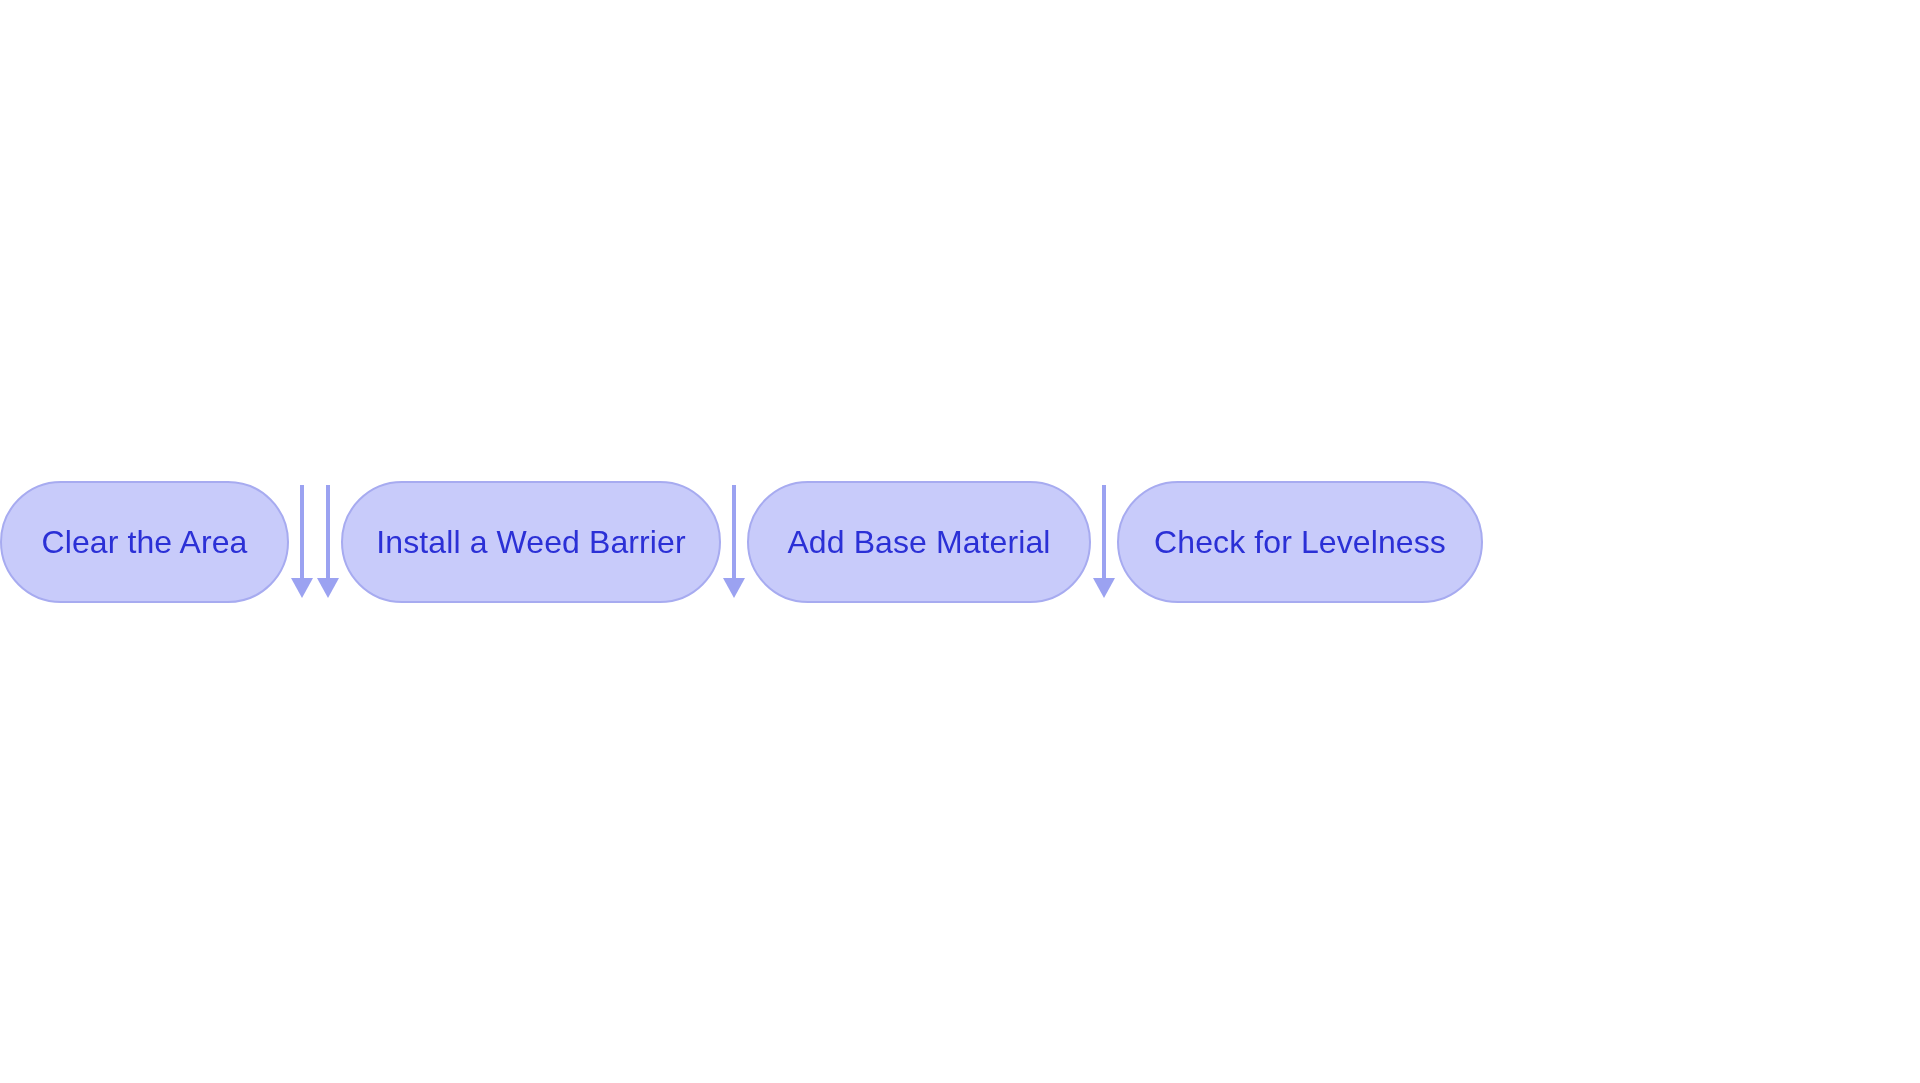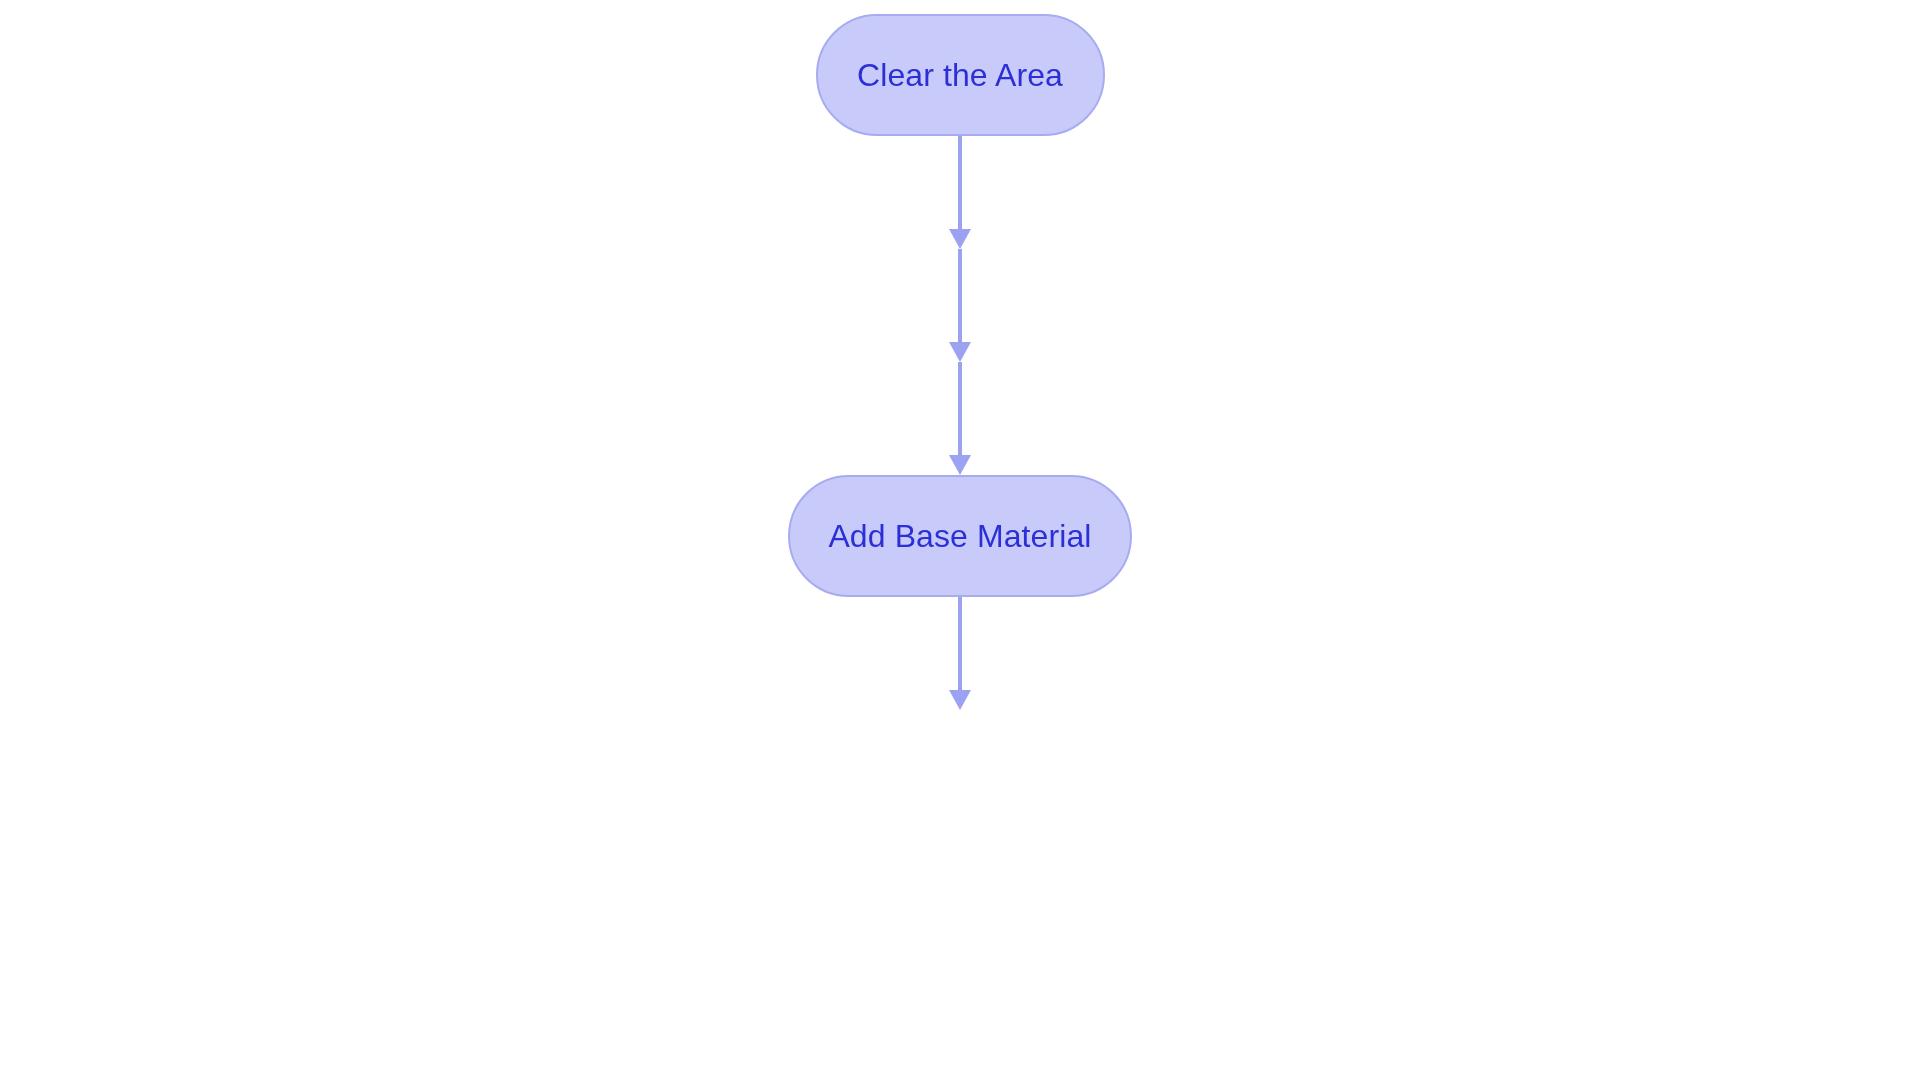--- a/index.html
+++ b/index.html
@@ -21,21 +21,21 @@
     overflow: hidden;
   }
 
   .flow-column {
     position: absolute;
     left: 0;
     top: 0;
     width: 1920px;
     height: 1083px;
     display: flex;
-    flex-direction: column;
+    flex-direction: row;
     align-items: center;
     border-radius: 32px;
   }
 
   
   .flow-node {
     box-sizing: border-box;
     height: 122px;
     border: 2px solid #a7abf0;
     border-radius: 61px;
@@ -109,30 +109,36 @@
       <div class="conn-line"></div>
       <div class="conn-arrowhead"></div>
     </div>
 
 
     <div class="flow-connector">
       <div class="conn-line"></div>
       <div class="conn-arrowhead"></div>
     </div>
 
+    <div class="flow-node w-2">
+      <span class="flow-node-label">Install a Weed Barrier</span>
+    </div>
 
     <div class="flow-connector">
       <div class="conn-line"></div>
       <div class="conn-arrowhead"></div>
     </div>
 
     <div class="flow-node w-3">
       <span class="flow-node-label">Add Base Material</span>
     </div>
 
     <div class="flow-connector">
       <div class="conn-line"></div>
       <div class="conn-arrowhead"></div>
     </div>
 
+    <div class="flow-node w-4">
+      <span class="flow-node-label">Check for Levelness</span>
+    </div>
 
   </div>
 </div>
 
 </body></html>

